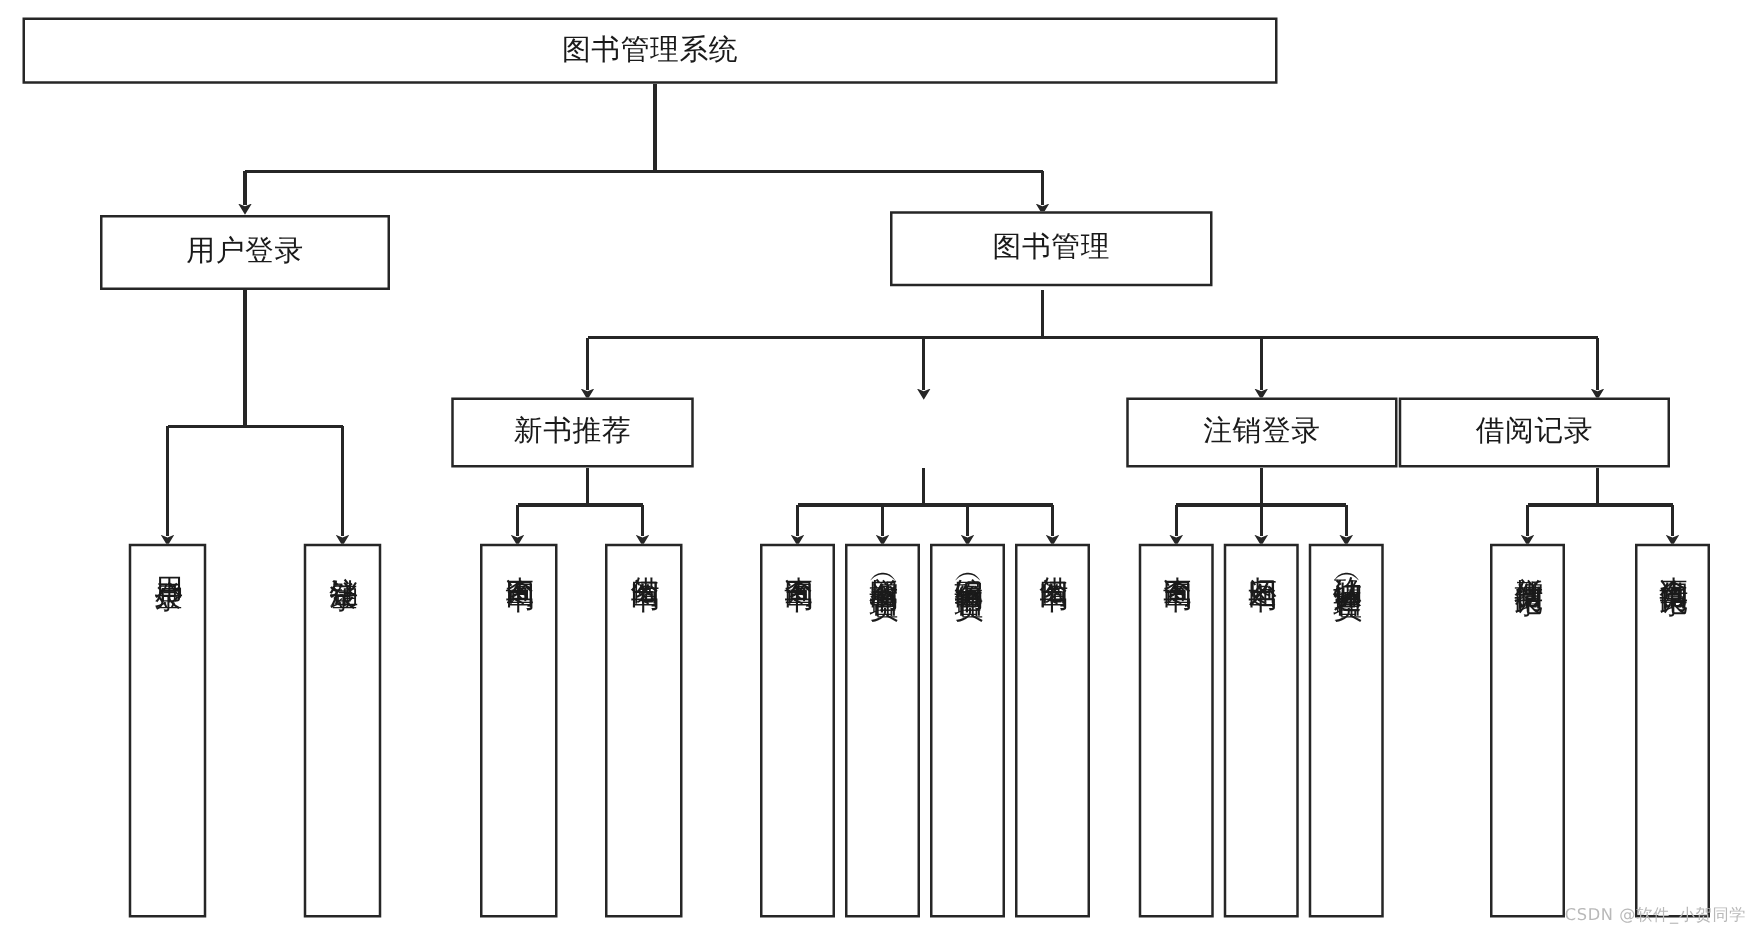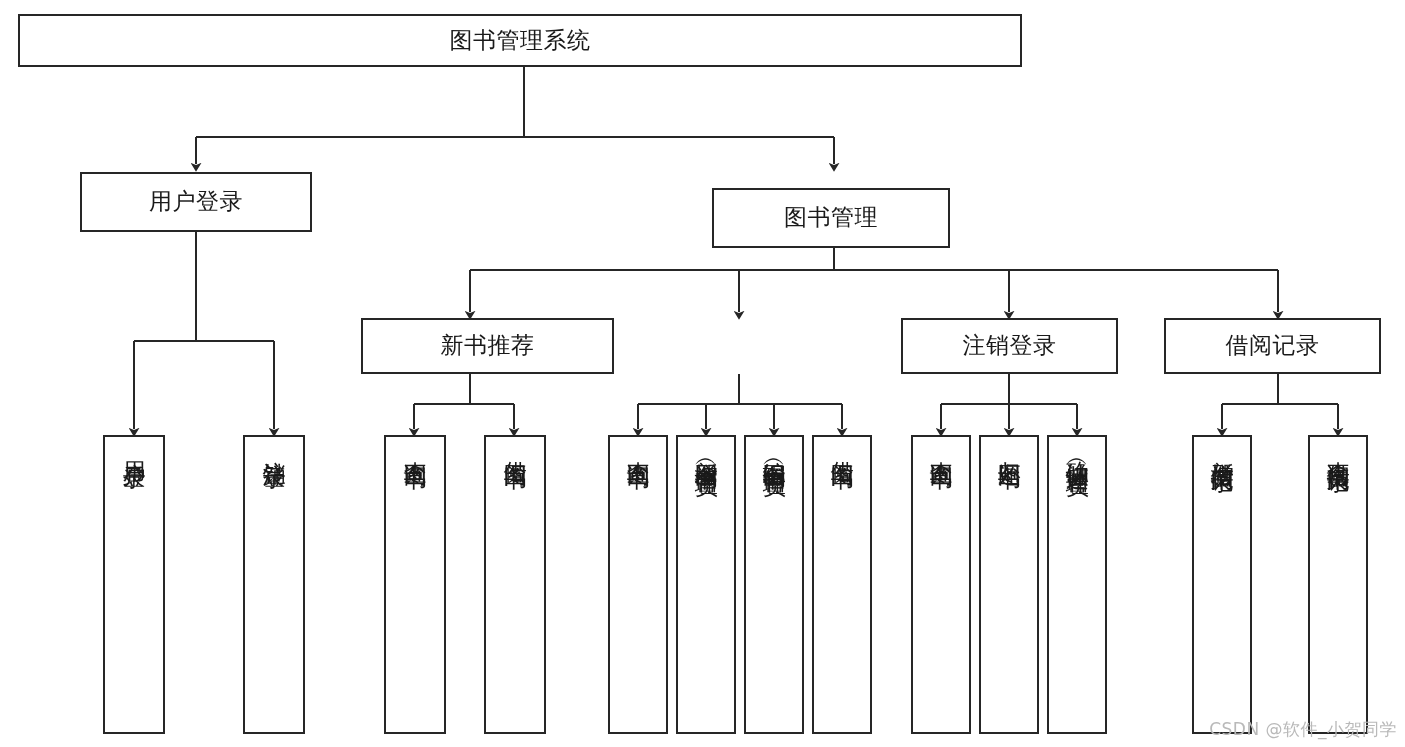--- a/index.html
+++ b/index.html
@@ -54,21 +54,21 @@
     text-orientation: upright;
     font-size: 23px;
     line-height: 1.1;
     letter-spacing: 2px;
     margin: 0 auto;
   }
   #watermark {
     position: absolute;
     right: 8px;
     bottom: 6px;
-    font-size: 17px;
+    font-size: 13px;
     color: #b9b9b9;
     white-space: nowrap;
     letter-spacing: 0.5px;
     pointer-events: none;
   }
 </style>
 </head>
 <body>
 
 <div id="diagram-root">
@@ -124,34 +124,34 @@
   </svg>
 
   <div class="node horizontal" style="left:18px; top:14px; width:1004px; height:53px;justify-content:center;">
     <span class="node-label">图书管理系统</span>
   </div>
 
   <div class="node horizontal" style="left:80px; top:172px; width:232px; height:60px;">
     <span class="node-label">用户登录</span>
   </div>
 
-  <div class="node horizontal" style="left:712px; top:188px; width:238px; height:60px;">
+  <div class="node horizontal" style="left:712px; top:169px; width:258px; height:60px;">
     <span class="node-label">图书管理</span>
   </div>
 
-  <div class="node horizontal" style="left:361px; top:318px; width:253px; height:56px;">
+  <div class="node horizontal" style="left:361px; top:318px; width:194px; height:56px;">
     <span class="node-label">新书推荐</span>
   </div>
 
 
   <div class="node horizontal" style="left:901px; top:318px; width:217px; height:56px;">
     <span class="node-label">注销登录</span>
   </div>
 
-  <div class="node horizontal" style="left:1164px; top:318px; width:217px; height:56px;">
+  <div class="node horizontal" style="left:1119px; top:318px; width:217px; height:56px;">
     <span class="node-label">借阅记录</span>
   </div>
 
   <div class="node vertical" style="left:103px; top:435px; width:62px; height:299px;">
     <span class="node-label">用户登录</span>
   </div>
 
   <div class="node vertical" style="left:243px; top:435px; width:62px; height:299px;">
     <span class="node-label">注销登录</span>
   </div>

